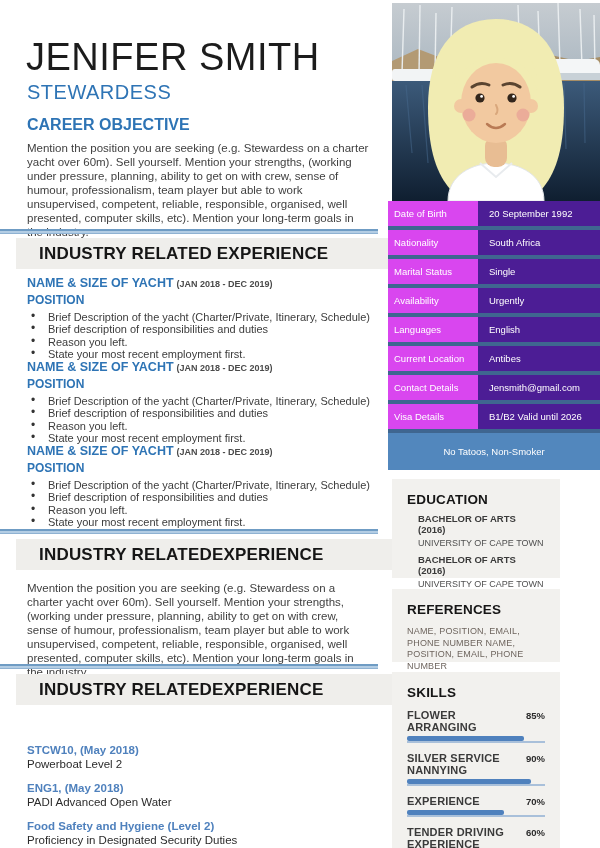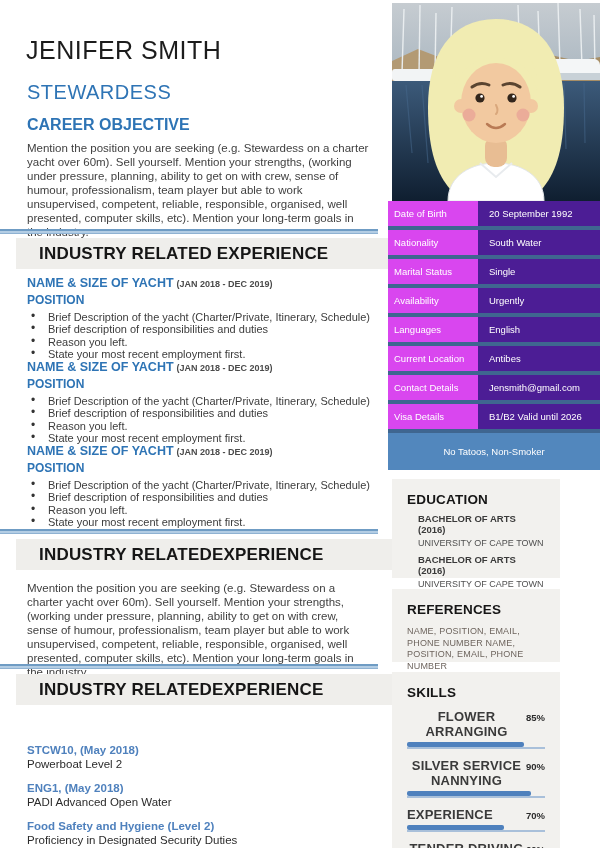--- a/index.html
+++ b/index.html
@@ -4,21 +4,21 @@
 <style>
   * { margin:0; padding:0; box-sizing:border-box; }
   html,body { background:#ffffff; }
   .page {
     position:relative; width:600px; height:848px; background:#ffffff;
     font-family:"Liberation Sans","DejaVu Sans",sans-serif; overflow:hidden;
   }
 
   
   .abs { position:absolute; }
-  .candidate-name { left:26px; top:36px; font-size:25px; font-weight:400; color:#1c1c1c; letter-spacing:0.5px; }
+  .candidate-name { left:26px; top:36px; font-size:38px; font-weight:400; color:#1c1c1c; letter-spacing:0.5px; }
   .candidate-role { left:27px; top:81px; font-size:20px; font-weight:400; color:#2e74b5; letter-spacing:0.5px; }
   .obj-title { left:27px; top:116px; font-size:16px; font-weight:700; color:#2e74b5; }
   .body-text { left:27px; width:342px; font-size:11.5px; line-height:1.22; color:#3f3f3f; }
   .obj-body { top:141px; }
   .body2 { top:581px; }
 
   .rule { left:0; width:378px; height:5px; background:#b3cde4; border-top:2px solid #6f9cc4; border-bottom:1px solid #8fb2d2; }
   .rule1 { top:229px; } .rule2 { top:529px; } .rule3 { top:664px; }
 
   .section-bar { left:16px; width:388px; height:31px; background:#efeeeb; display:flex; align-items:center; padding-left:23px; }
@@ -55,21 +55,21 @@
   .panel-title { font-size:13.5px; font-weight:700; color:#161616; letter-spacing:0.2px; }
 
   .edu-item { margin-left:11px; }
   .edu-degree { font-size:9.5px; font-weight:700; color:#3a3a3a; margin-top:6px; }
   .edu-school { font-size:9px; color:#4f4f4f; margin-top:3px; }
 
   .ref-body { margin-top:9px; width:145px; font-size:9px; line-height:1.3; color:#6e655e; letter-spacing:0.2px; }
 
   .skill { margin-top:9px; }
   .skill-row { display:flex; justify-content:space-between; align-items:baseline; }
-  .skill-label { font-size:13px; font-weight:700; color:#3a3a3a; letter-spacing:0.2px;text-align:center; }
+  .skill-label { font-size:11px; font-weight:700; color:#3a3a3a; letter-spacing:0.2px; }
   .skill-pct { font-size:9.5px; font-weight:700; color:#2b2b2b; }
   .skill-bar { position:relative; height:7px; margin-top:3px; }
   .skill-track { position:absolute; left:0; right:0; bottom:0; height:2px; background:#a9c0da; }
   .skill-fill { position:absolute; left:0; top:0; height:5px; background:#4f81bd; border-radius:2px; }
 </style>
 </head>
 <body>
 
 <div class="page">
 
@@ -210,21 +210,21 @@
     </svg>
   </div>
 
   <div class="abs details-table">
     <div class="d-row">
       <div class="d-label">Date of Birth</div>
       <div class="d-value">20 September 1992</div>
     </div>
     <div class="d-row">
       <div class="d-label">Nationality</div>
-      <div class="d-value">South Water</div>
+      <div class="d-value">South Africa</div>
     </div>
     <div class="d-row">
       <div class="d-label">Marital Status</div>
       <div class="d-value">Single</div>
     </div>
     <div class="d-row">
       <div class="d-label">Availability</div>
       <div class="d-value">Urgently</div>
     </div>
     <div class="d-row">

